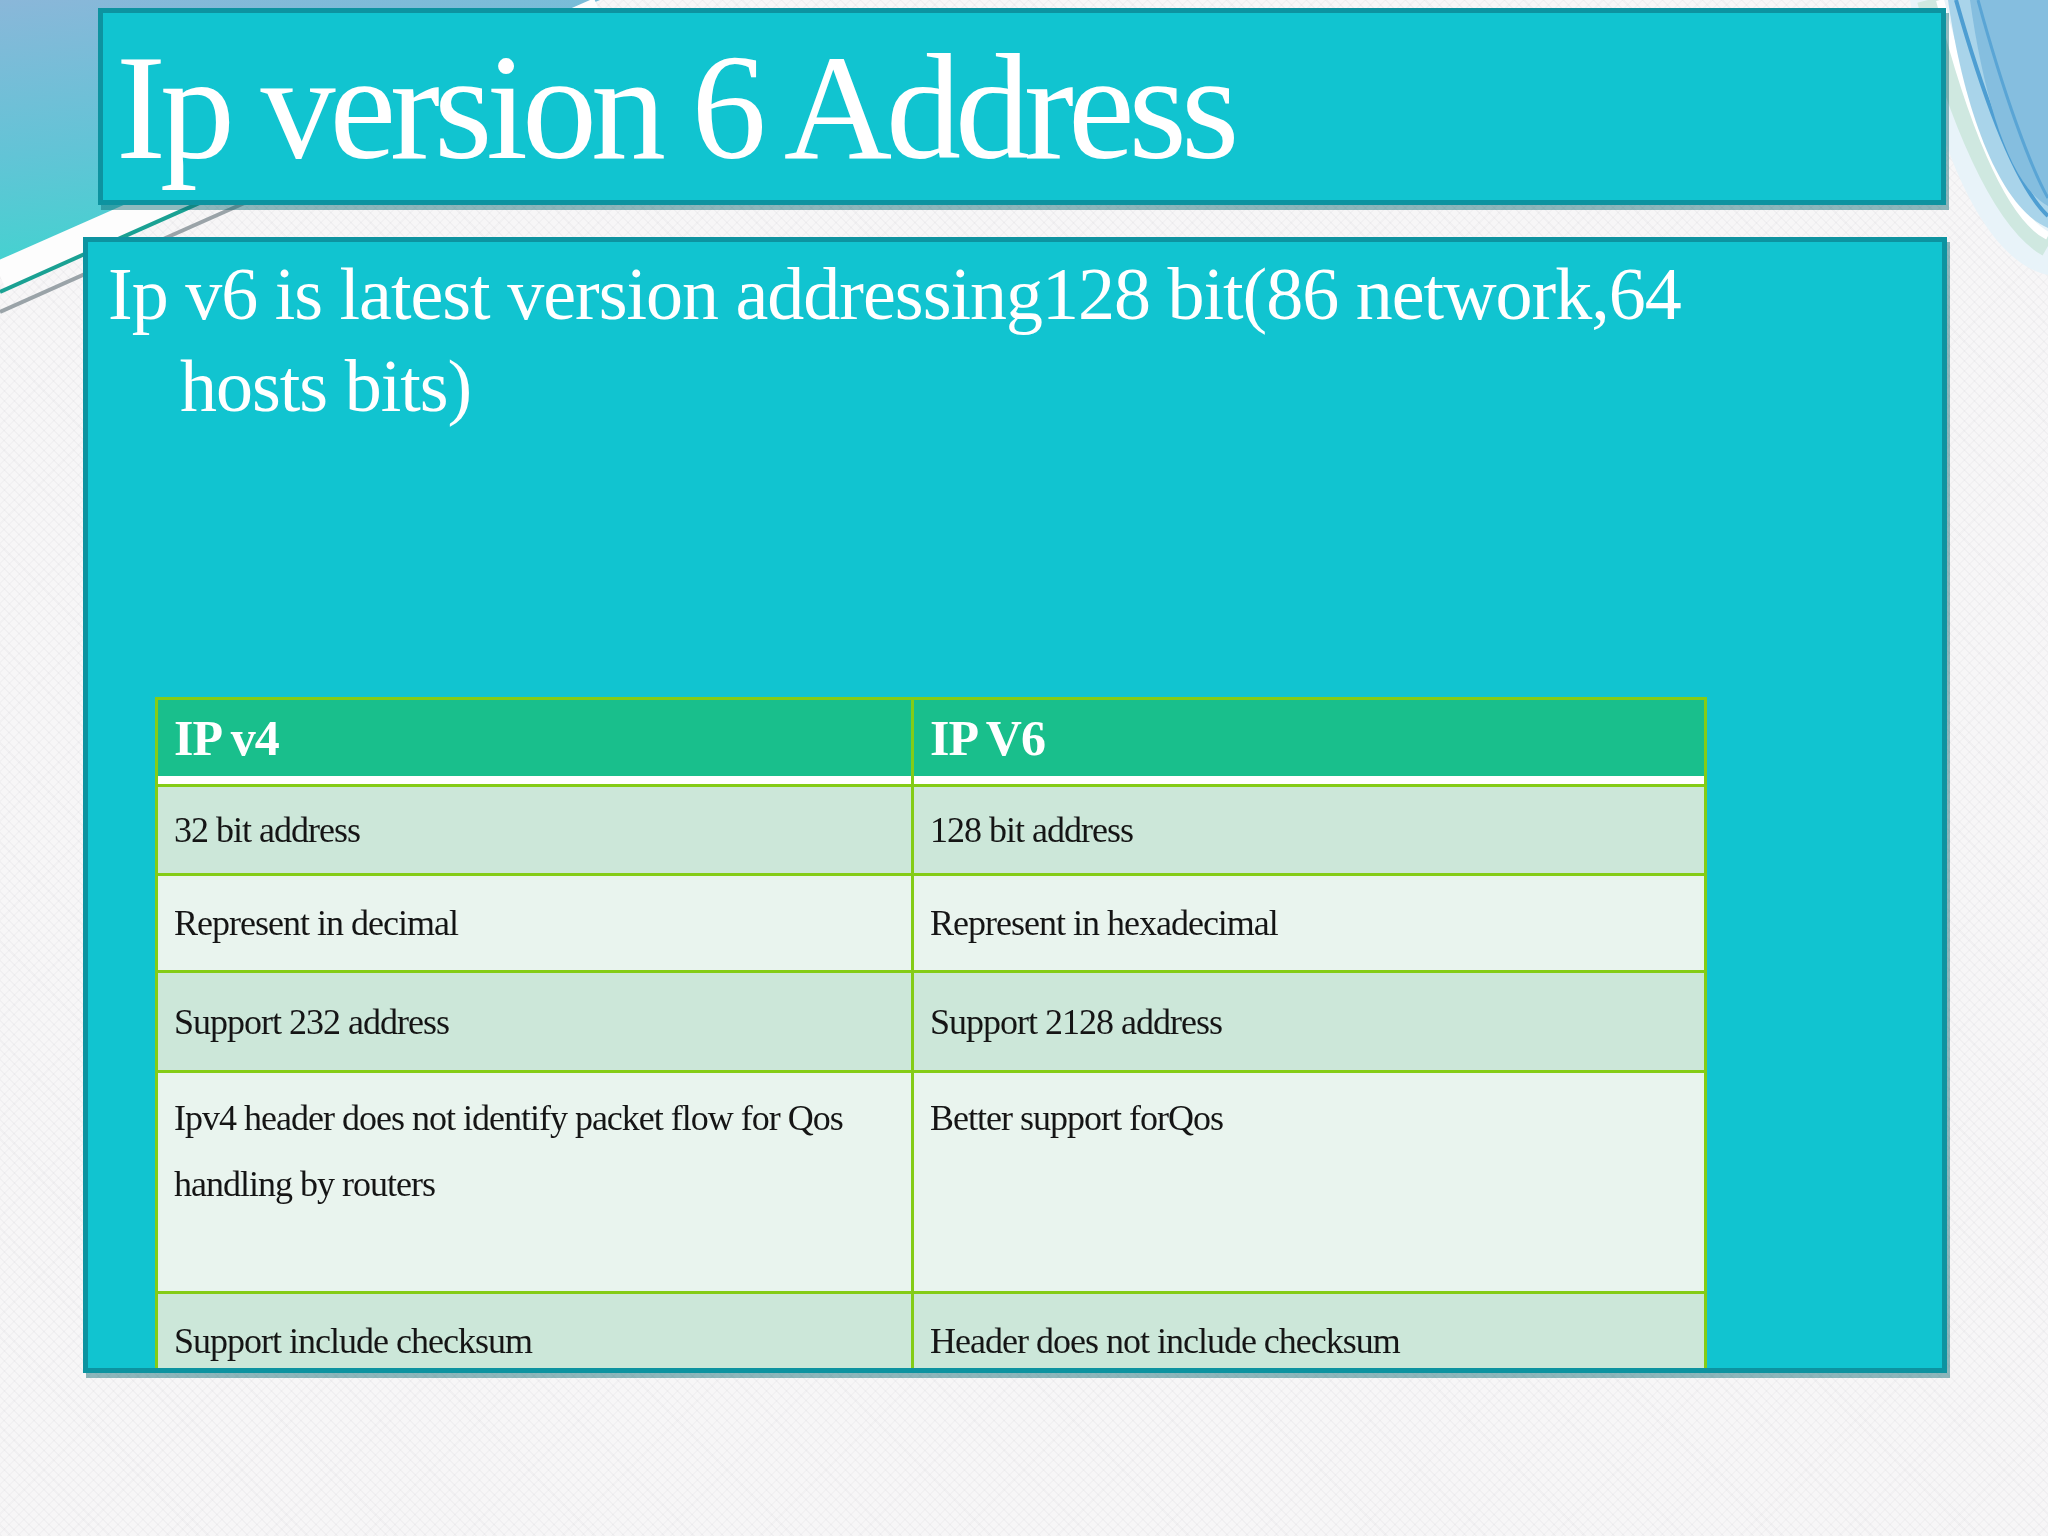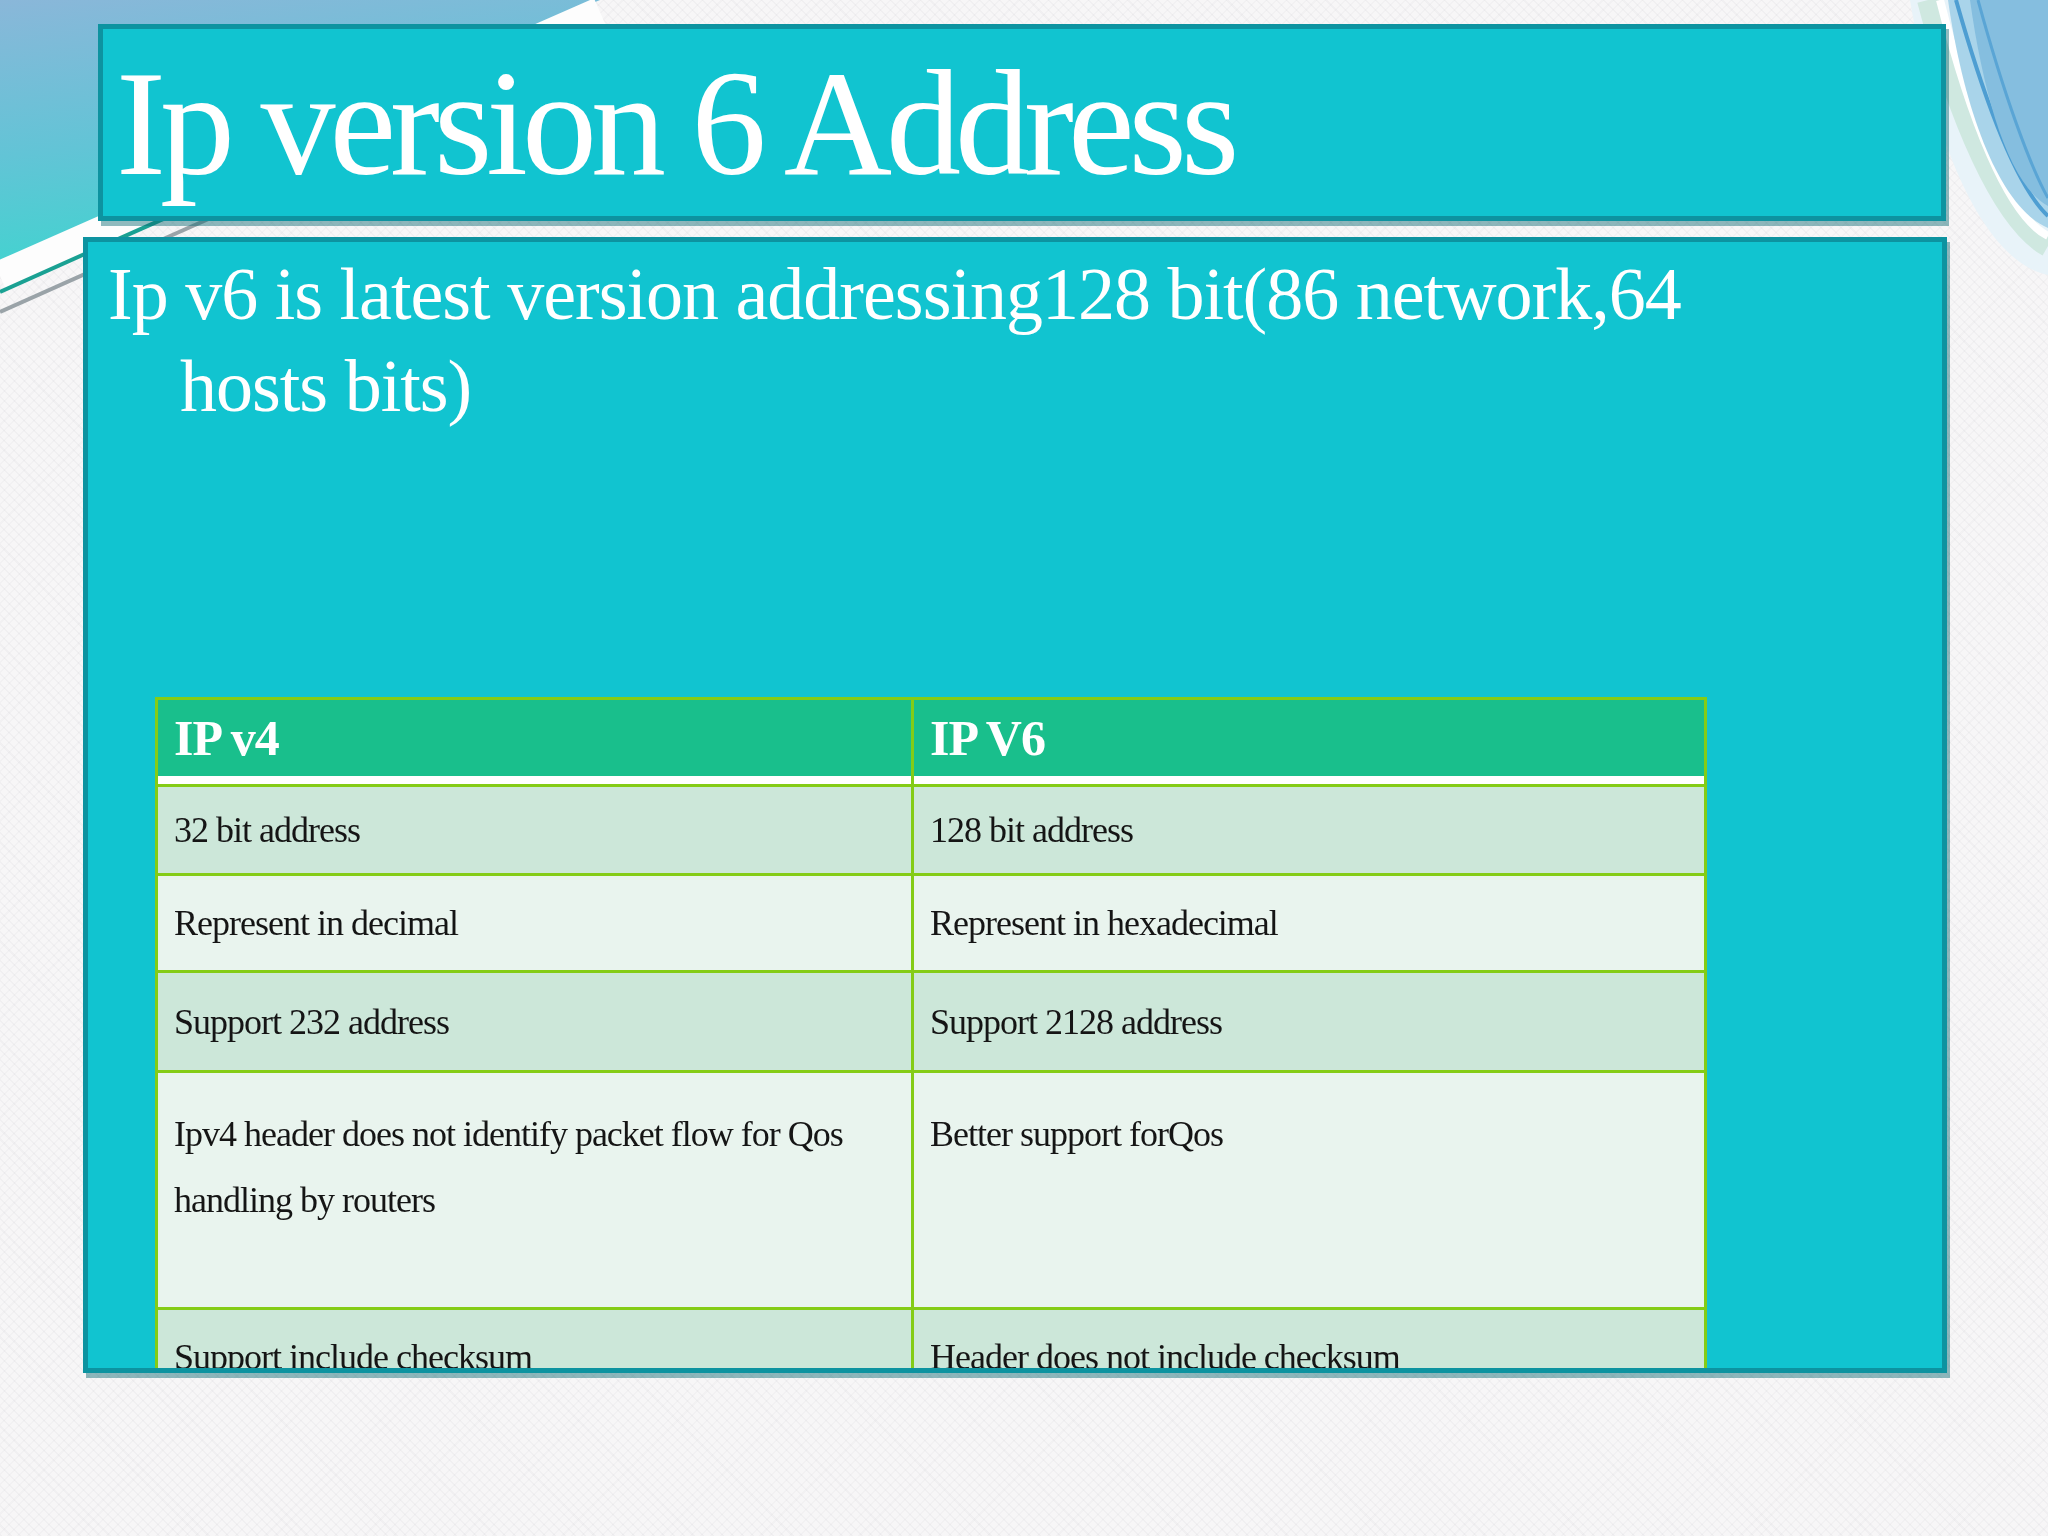--- a/index.html
+++ b/index.html
@@ -15,21 +15,21 @@
       repeating-linear-gradient(-45deg, rgba(120,120,135,.04) 0 1.5px, transparent 1.5px 7px);
   }
   .decor{position:absolute;left:0;top:0;width:2048px;height:1536px;z-index:0;pointer-events:none;}
 
   .panel{
     position:absolute;z-index:1;
     background:var(--box_teal,#11c4d0);
     border:5px solid var(--box_border,#0d93a0);
     box-shadow:3px 5px 0 rgba(9,104,114,.45);
   }
-  .title-box{left:98px;top:8px;width:1838px;height:187px;margin-top:16px;}
+  .title-box{left:98px;top:8px;width:1838px;height:187px;}
   .title-box .title-text{
     position:absolute;left:13px;top:0;width:100%;height:100%;
     display:flex;align-items:center;
     color:#ffffff;font-size:150px;letter-spacing:-6px;white-space:nowrap;
   }
   .content-box{left:83px;top:237px;width:1854px;height:1126px;overflow:hidden;}
 
   .intro{position:absolute;left:20px;top:6px;color:#fff;font-size:74px;letter-spacing:-1px;}
   .intro .line{display:block;line-height:92px;white-space:nowrap;}
   .intro .line2{padding-left:72px;}
@@ -52,21 +52,21 @@
   }
   table.cmp td{
     font-size:36px;line-height:66px;color:#151515;letter-spacing:-1px;
     padding:6px 14px 6px 16px;vertical-align:middle;overflow:hidden;
   }
   table.cmp tbody tr:nth-child(odd) td{background:var(--row_dark,#cce7d9);}
   table.cmp tbody tr:nth-child(even) td{background:var(--row_light,#e9f4ee);}
   table.cmp tbody tr:nth-child(1) td{height:74px;}
   table.cmp tbody tr:nth-child(2) td{height:82px;}
   table.cmp tbody tr:nth-child(3) td{height:85px;}
-  table.cmp tbody tr:nth-child(4) td{height:200px;vertical-align:top;padding-top:28px;}
+  table.cmp tbody tr:nth-child(4) td{height:200px;vertical-align:top;padding-top:12px;}
   table.cmp tbody tr:nth-child(5) td{height:170px;vertical-align:top;padding-top:14px;}
   table.cmp tbody tr:nth-child(5) td:nth-child(2) .cell-text{display:inline-block;max-width:600px;}
 </style>
 </head>
 <body>
 
 <div class="slide">
 
   <svg class="decor" viewBox="0 0 2048 1536" xmlns="http://www.w3.org/2000/svg">
     <defs>

